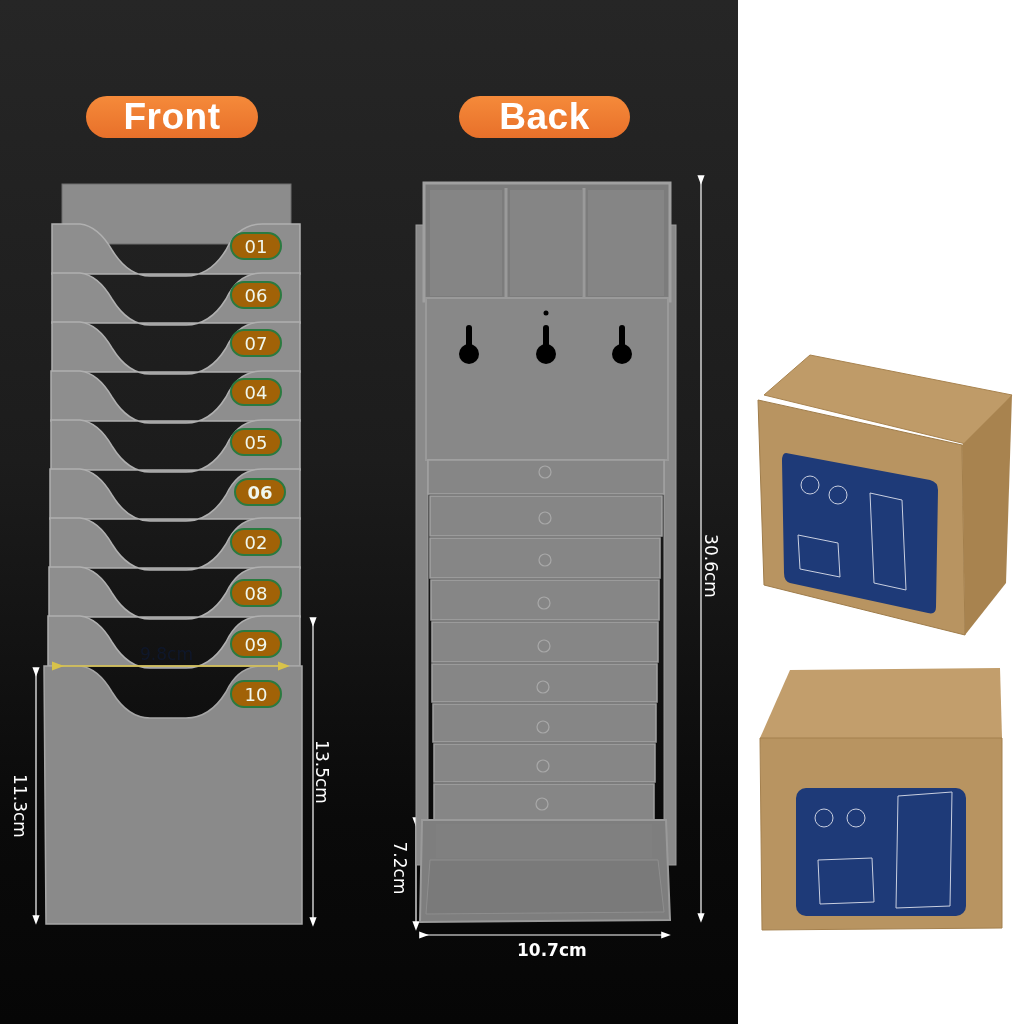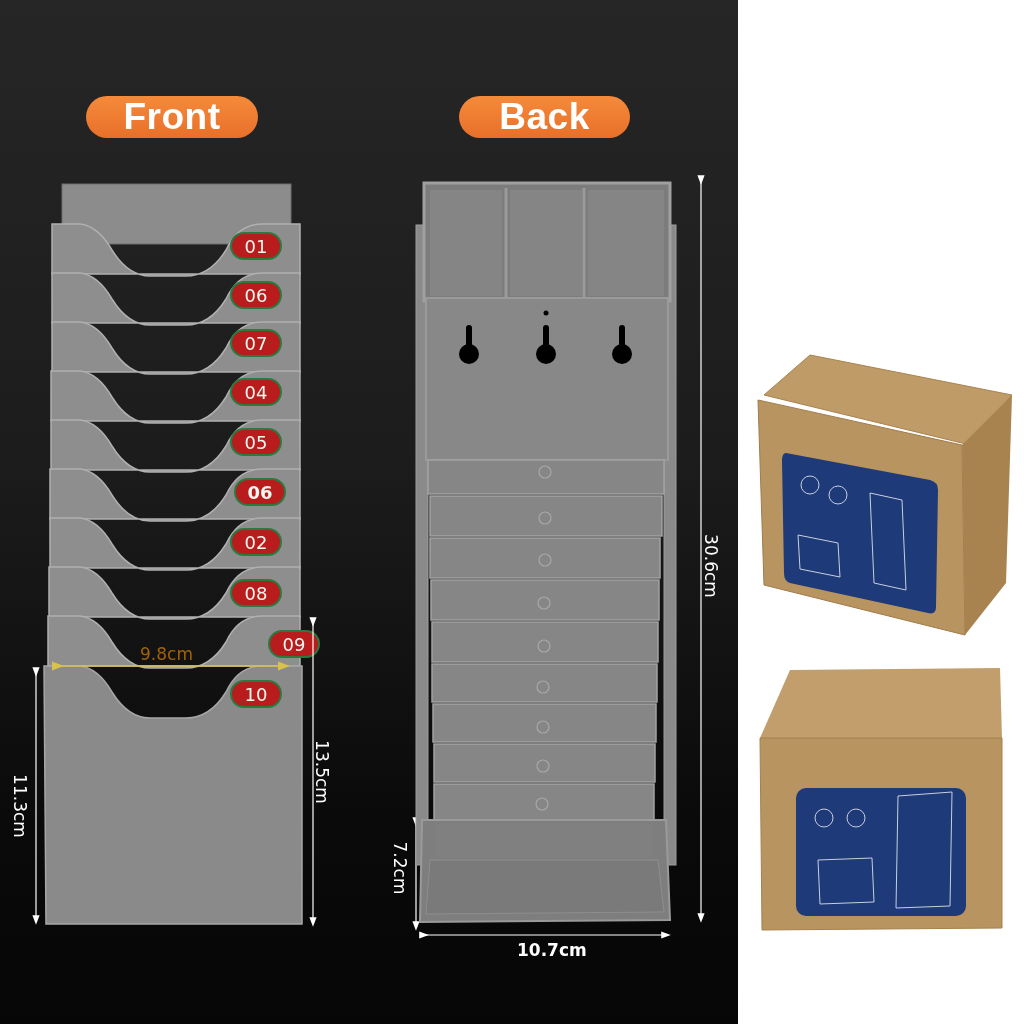--- a/index.html
+++ b/index.html
@@ -4,23 +4,23 @@
 <style>
   html,body{margin:0;padding:0;}
   body{width:1024px;height:1024px;position:relative;overflow:hidden;background:#ffffff;font-family:"DejaVu Sans",sans-serif;}
   .dark-panel{position:absolute;left:0;top:0;width:738px;height:1024px;background:linear-gradient(180deg,#262626 0%,#1c1c1c 45%,#0a0a0a 80%,#060606 100%);}
   .white-panel{position:absolute;left:738px;top:0;width:286px;height:1024px;background:#ffffff;}
   .pill{position:absolute;height:42px;border-radius:27px;background:#f07b2e;background:linear-gradient(180deg,#f58a3a,#e8702a);color:#fff;font-family:"Liberation Sans",sans-serif;font-weight:bold;font-size:37px;display:flex;align-items:center;justify-content:center;letter-spacing:0.5px;}
   .pill-front{left:86px;top:96px;width:172px;}
   .pill-back{left:459px;top:96px;width:171px;}
   .abs{position:absolute;}
   .meas{position:absolute;color:#fff;font-family:"DejaVu Sans",sans-serif;font-size:17px;white-space:nowrap;}
-  .meas.yellow{color:#a16207;}
+  .meas.yellow{color:#0f172a;}
   .vtext{transform:rotate(90deg);transform-origin:center center;}
-  .green-tag{position:absolute;width:52px;height:28px;border-radius:14px;background:#b91c1c;border:2px solid #2a7a40;box-sizing:border-box;color:#f0f7ee;font-family:"DejaVu Sans",sans-serif;font-size:18px;display:flex;align-items:center;justify-content:center;}
+  .green-tag{position:absolute;width:52px;height:28px;border-radius:14px;background:#a16207;border:2px solid #2a7a40;box-sizing:border-box;color:#f0f7ee;font-family:"DejaVu Sans",sans-serif;font-size:18px;display:flex;align-items:center;justify-content:center;}
 </style>
 </head>
 <body>
 
 <div class="dark-panel"></div>
 <div class="white-panel"></div>
 
 <div class="pill pill-front">Front</div>
 <div class="pill pill-back">Back</div>
 
@@ -46,21 +46,21 @@
 </svg>
 
 <div class="green-tag" style="left:230px;top:232px;">01</div>
 <div class="green-tag" style="left:230px;top:281px;">06</div>
 <div class="green-tag" style="left:230px;top:329px;">07</div>
 <div class="green-tag" style="left:230px;top:378px;">04</div>
 <div class="green-tag" style="left:230px;top:428px;">05</div>
 <div class="green-tag" style="left:234px;top:478px;font-weight:bold;">06</div>
 <div class="green-tag" style="left:230px;top:528px;">02</div>
 <div class="green-tag" style="left:230px;top:579px;">08</div>
-<div class="green-tag" style="left:230px;top:630px;margin-left:38px;">09</div>
+<div class="green-tag" style="left:230px;top:630px;">09</div>
 <div class="green-tag" style="left:230px;top:680px;">10</div>
 
 <svg class="abs" style="left:0;top:0;" width="738" height="1024">
   <defs>
     <marker id="ah" markerWidth="8" markerHeight="8" refX="4" refY="4" orient="auto">
         <path d="M0,1 L8,4 L0,7 Z" fill="#ffffff"></path>
       </marker>
     <marker id="ahy" markerWidth="8" markerHeight="8" refX="4" refY="4" orient="auto">
         <path d="M0,1 L8,4 L0,7 Z" fill="#d8c24a"></path>
       </marker>

